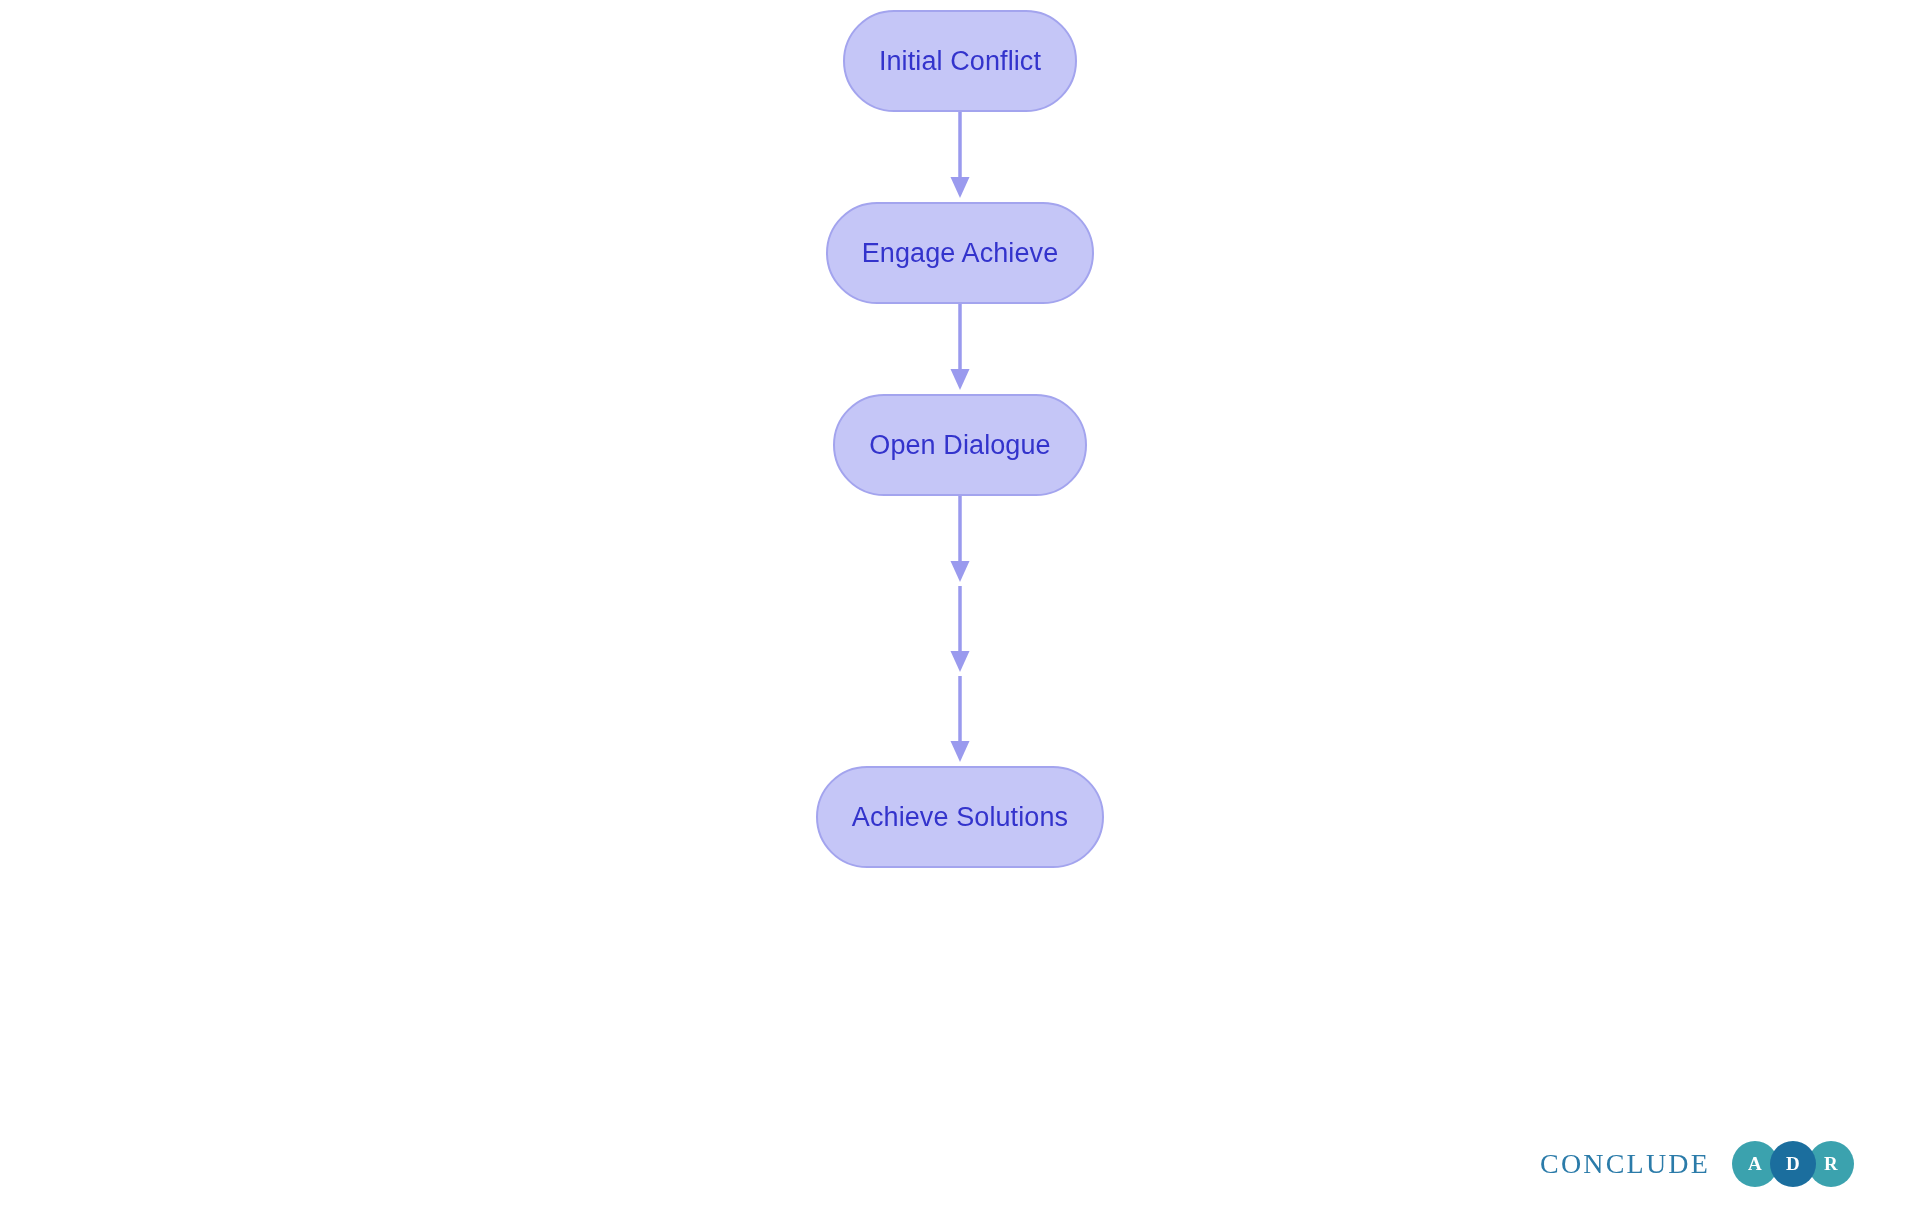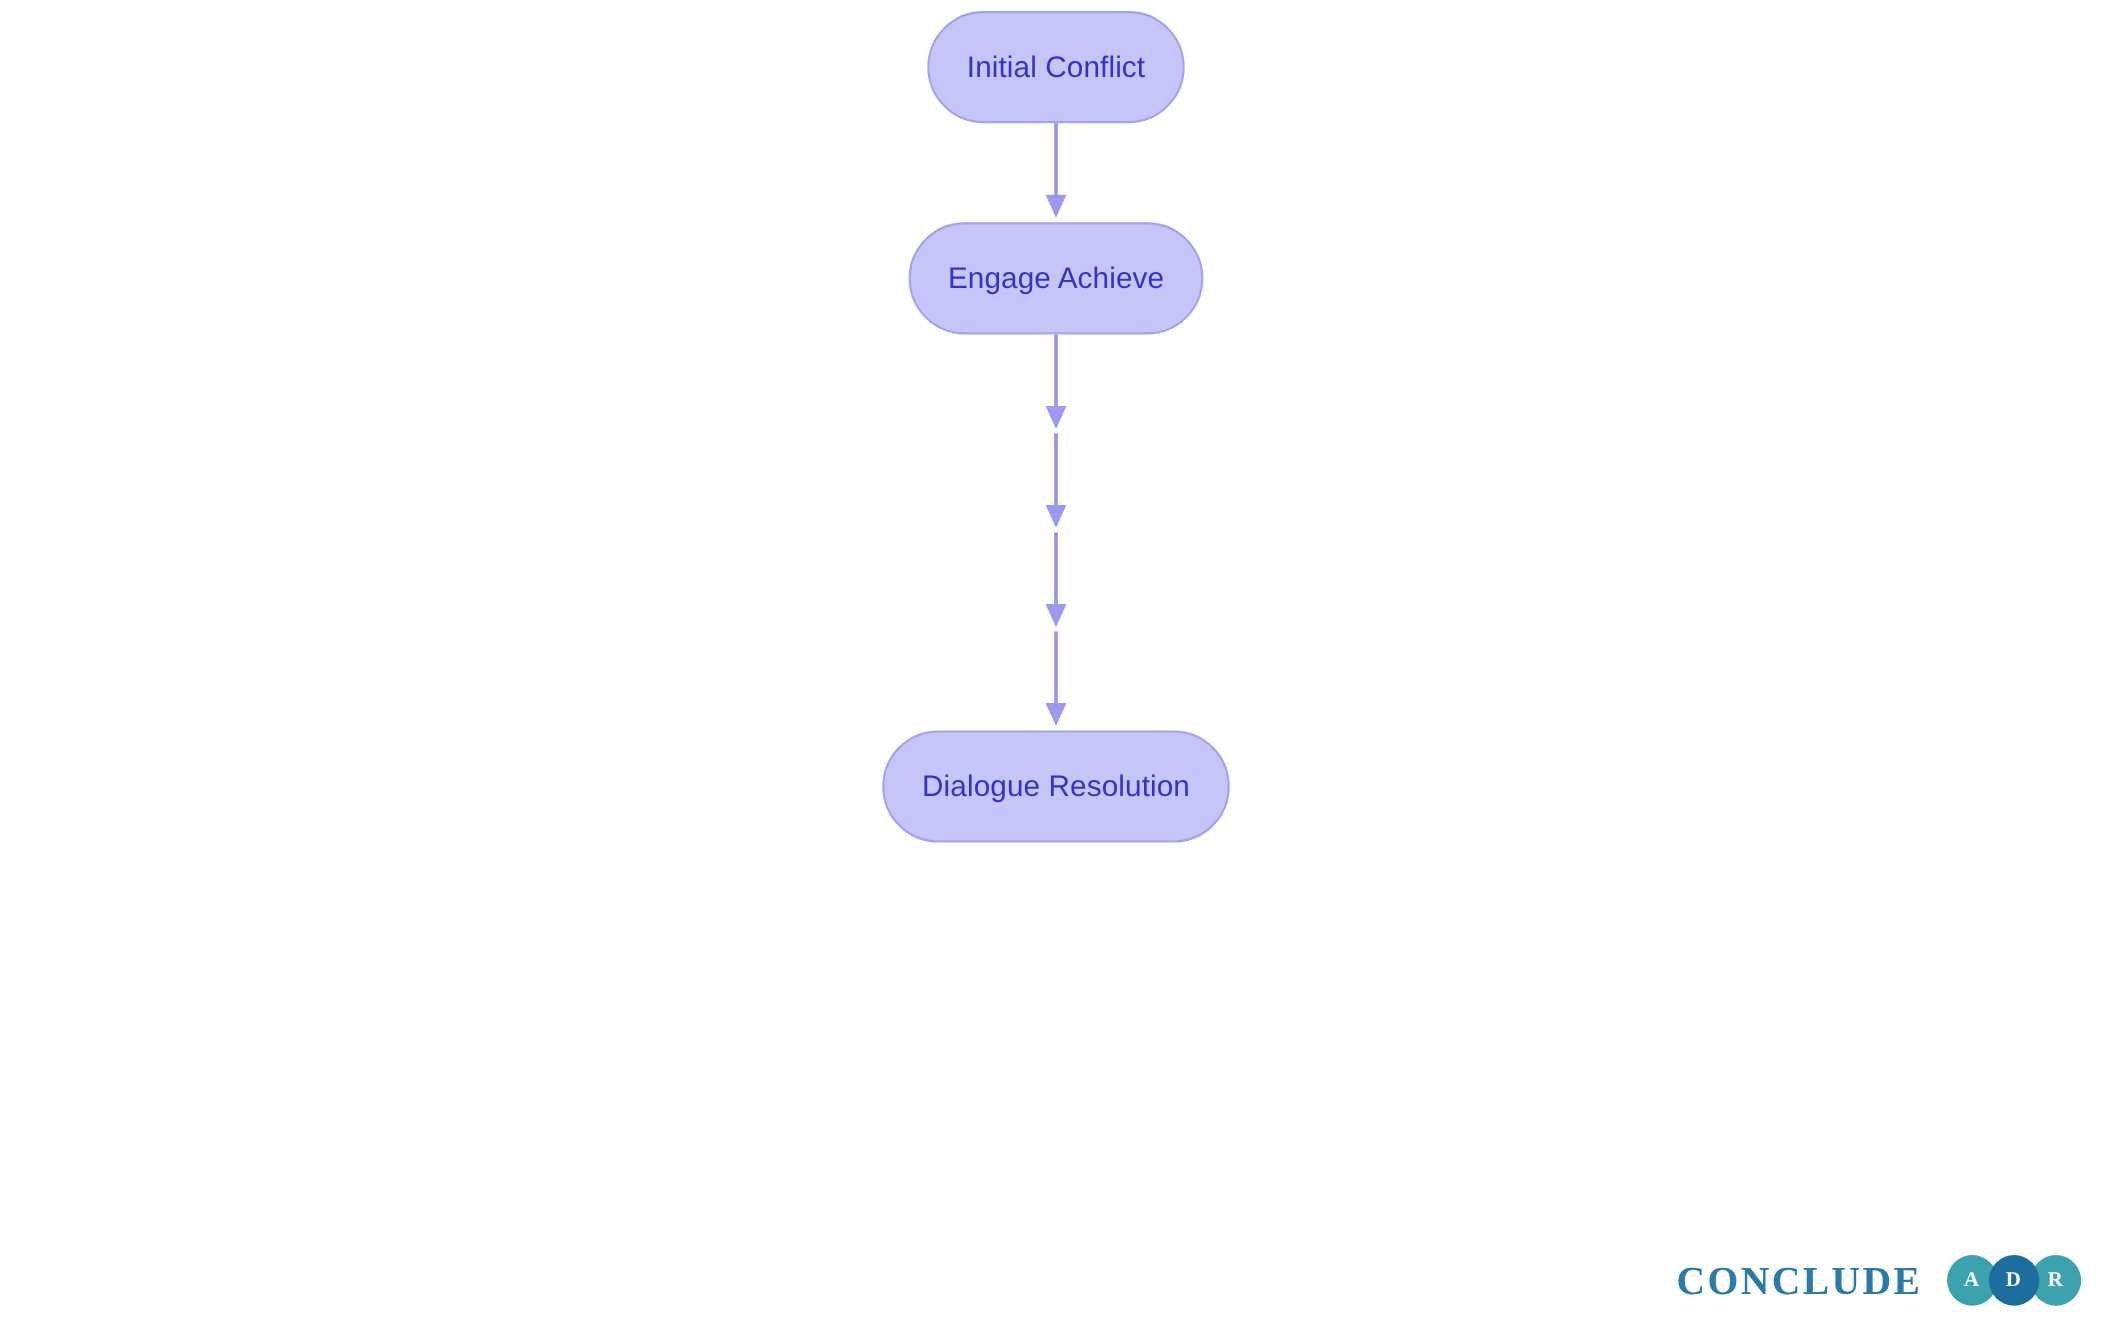--- a/index.html
+++ b/index.html
@@ -83,26 +83,27 @@
     left: 1524px;
     top: 1138px;
     height: 52px;
     display: flex;
     align-items: center;
     gap: 22px;
   }
 
   .logo-word {
     font-family: "Liberation Serif", serif;
-    font-size: 36px;
-    font-weight: 700;
+    font-size: 28px;
+    font-weight: 400;
     letter-spacing: 2.2px;
     color: #2b7ba9;
     line-height: 1;
     white-space: nowrap;
+    margin-left: 16px;
   }
 
   .logo-circles {
     display: flex;
     align-items: center;
   }
 
   .logo-circle {
     width: 46px;
     height: 46px;
@@ -145,47 +146,52 @@
       </div>
     </div>
 
     <div class="connector">
       <svg viewBox="0 0 30 90" xmlns="http://www.w3.org/2000/svg" aria-hidden="true">
         <line x1="15" y1="0" x2="15" y2="70" stroke="#9a9aee" stroke-width="3.5"></line>
         <polygon points="15,86 5.5,65 24.5,65" fill="#9a9aee"></polygon>
       </svg>
     </div>
 
-
-    <div class="connector">
-      <svg viewBox="0 0 30 90" xmlns="http://www.w3.org/2000/svg" aria-hidden="true">
-        <line x1="15" y1="0" x2="15" y2="70" stroke="#9a9aee" stroke-width="3.5"></line>
-        <polygon points="15,86 5.5,65 24.5,65" fill="#9a9aee"></polygon>
-      </svg>
-    </div>
-
-
-    <div class="connector">
-      <svg viewBox="0 0 30 90" xmlns="http://www.w3.org/2000/svg" aria-hidden="true">
-        <line x1="15" y1="0" x2="15" y2="70" stroke="#9a9aee" stroke-width="3.5"></line>
-        <polygon points="15,86 5.5,65 24.5,65" fill="#9a9aee"></polygon>
-      </svg>
-    </div>
-
-
-    <div class="connector">
-      <svg viewBox="0 0 30 90" xmlns="http://www.w3.org/2000/svg" aria-hidden="true">
-        <line x1="15" y1="0" x2="15" y2="70" stroke="#9a9aee" stroke-width="3.5"></line>
-        <polygon points="15,86 5.5,65 24.5,65" fill="#9a9aee"></polygon>
-      </svg>
-    </div>
-
-    <div class="node-wrap">
-      <div class="node">
-        <span class="node-label">Dialogue Resolution</span>
+    <div class="node-wrap">
+      <div class="node">
+        <span class="node-label">Open Dialogue</span>
+      </div>
+    </div>
+
+    <div class="connector">
+      <svg viewBox="0 0 30 90" xmlns="http://www.w3.org/2000/svg" aria-hidden="true">
+        <line x1="15" y1="0" x2="15" y2="70" stroke="#9a9aee" stroke-width="3.5"></line>
+        <polygon points="15,86 5.5,65 24.5,65" fill="#9a9aee"></polygon>
+      </svg>
+    </div>
+
+
+    <div class="connector">
+      <svg viewBox="0 0 30 90" xmlns="http://www.w3.org/2000/svg" aria-hidden="true">
+        <line x1="15" y1="0" x2="15" y2="70" stroke="#9a9aee" stroke-width="3.5"></line>
+        <polygon points="15,86 5.5,65 24.5,65" fill="#9a9aee"></polygon>
+      </svg>
+    </div>
+
+
+    <div class="connector">
+      <svg viewBox="0 0 30 90" xmlns="http://www.w3.org/2000/svg" aria-hidden="true">
+        <line x1="15" y1="0" x2="15" y2="70" stroke="#9a9aee" stroke-width="3.5"></line>
+        <polygon points="15,86 5.5,65 24.5,65" fill="#9a9aee"></polygon>
+      </svg>
+    </div>
+
+    <div class="node-wrap">
+      <div class="node">
+        <span class="node-label">Achieve Solutions</span>
       </div>
     </div>
 
   </div>
 </div>
 
 <div id="logo">
   <span class="logo-word">CONCLUDE</span>
   <span class="logo-circles">
     <span class="logo-circle c-a">A</span>

